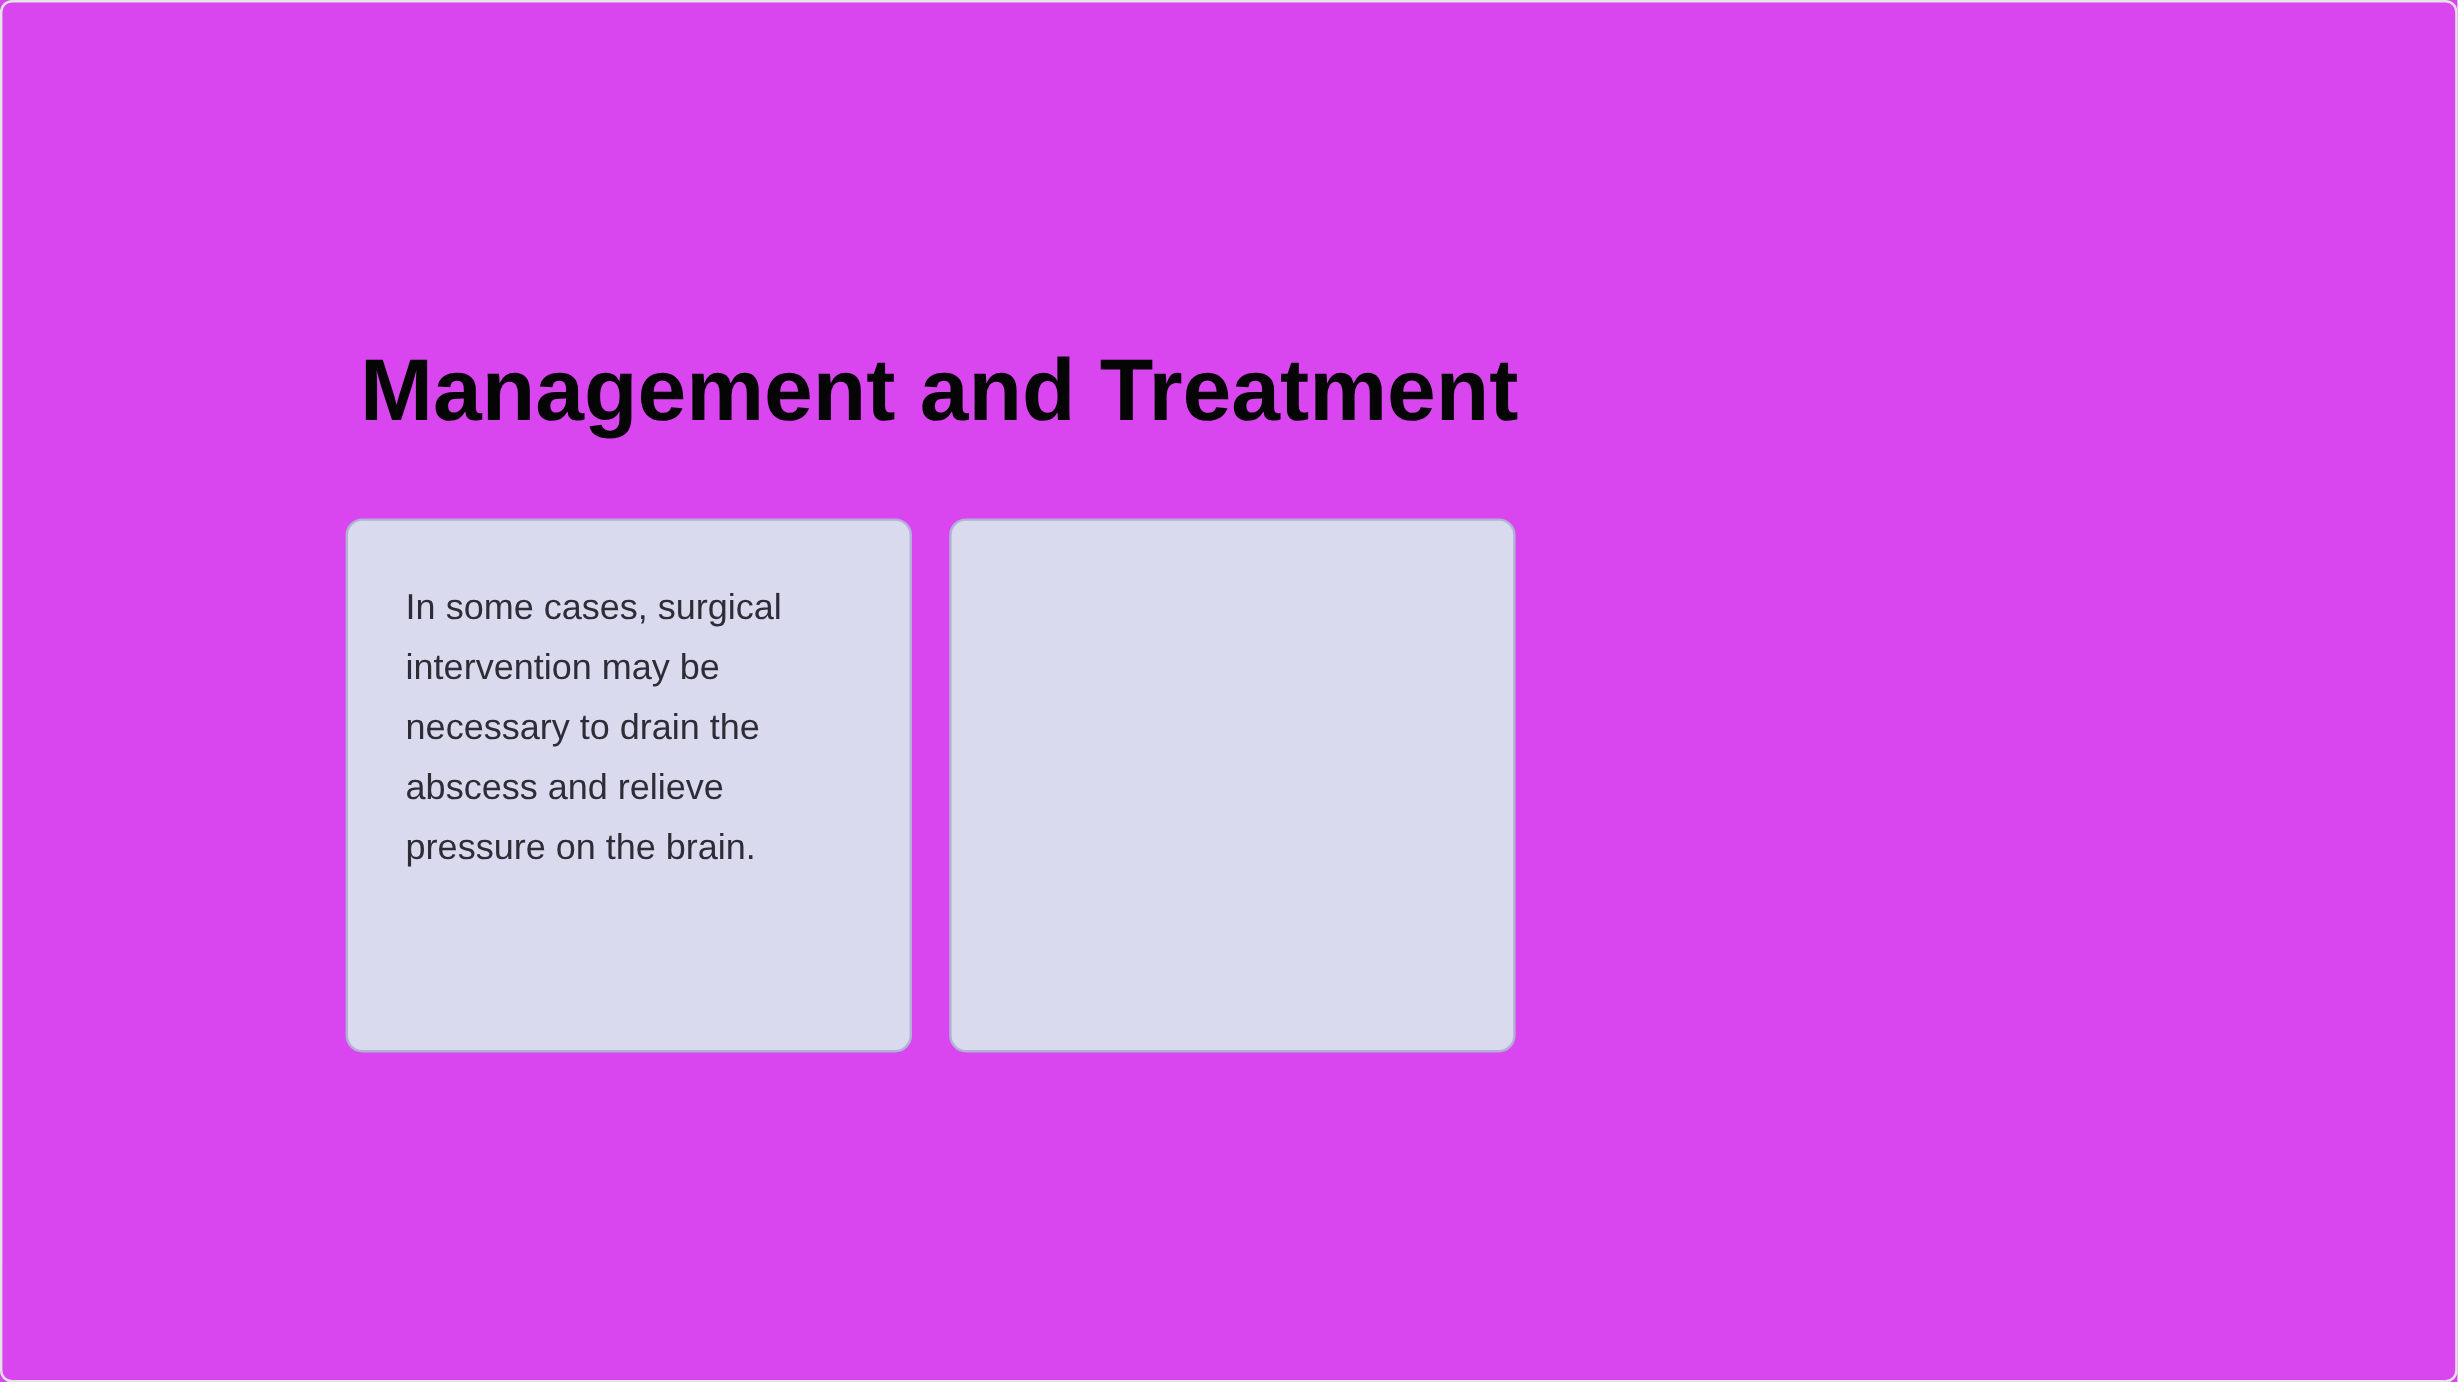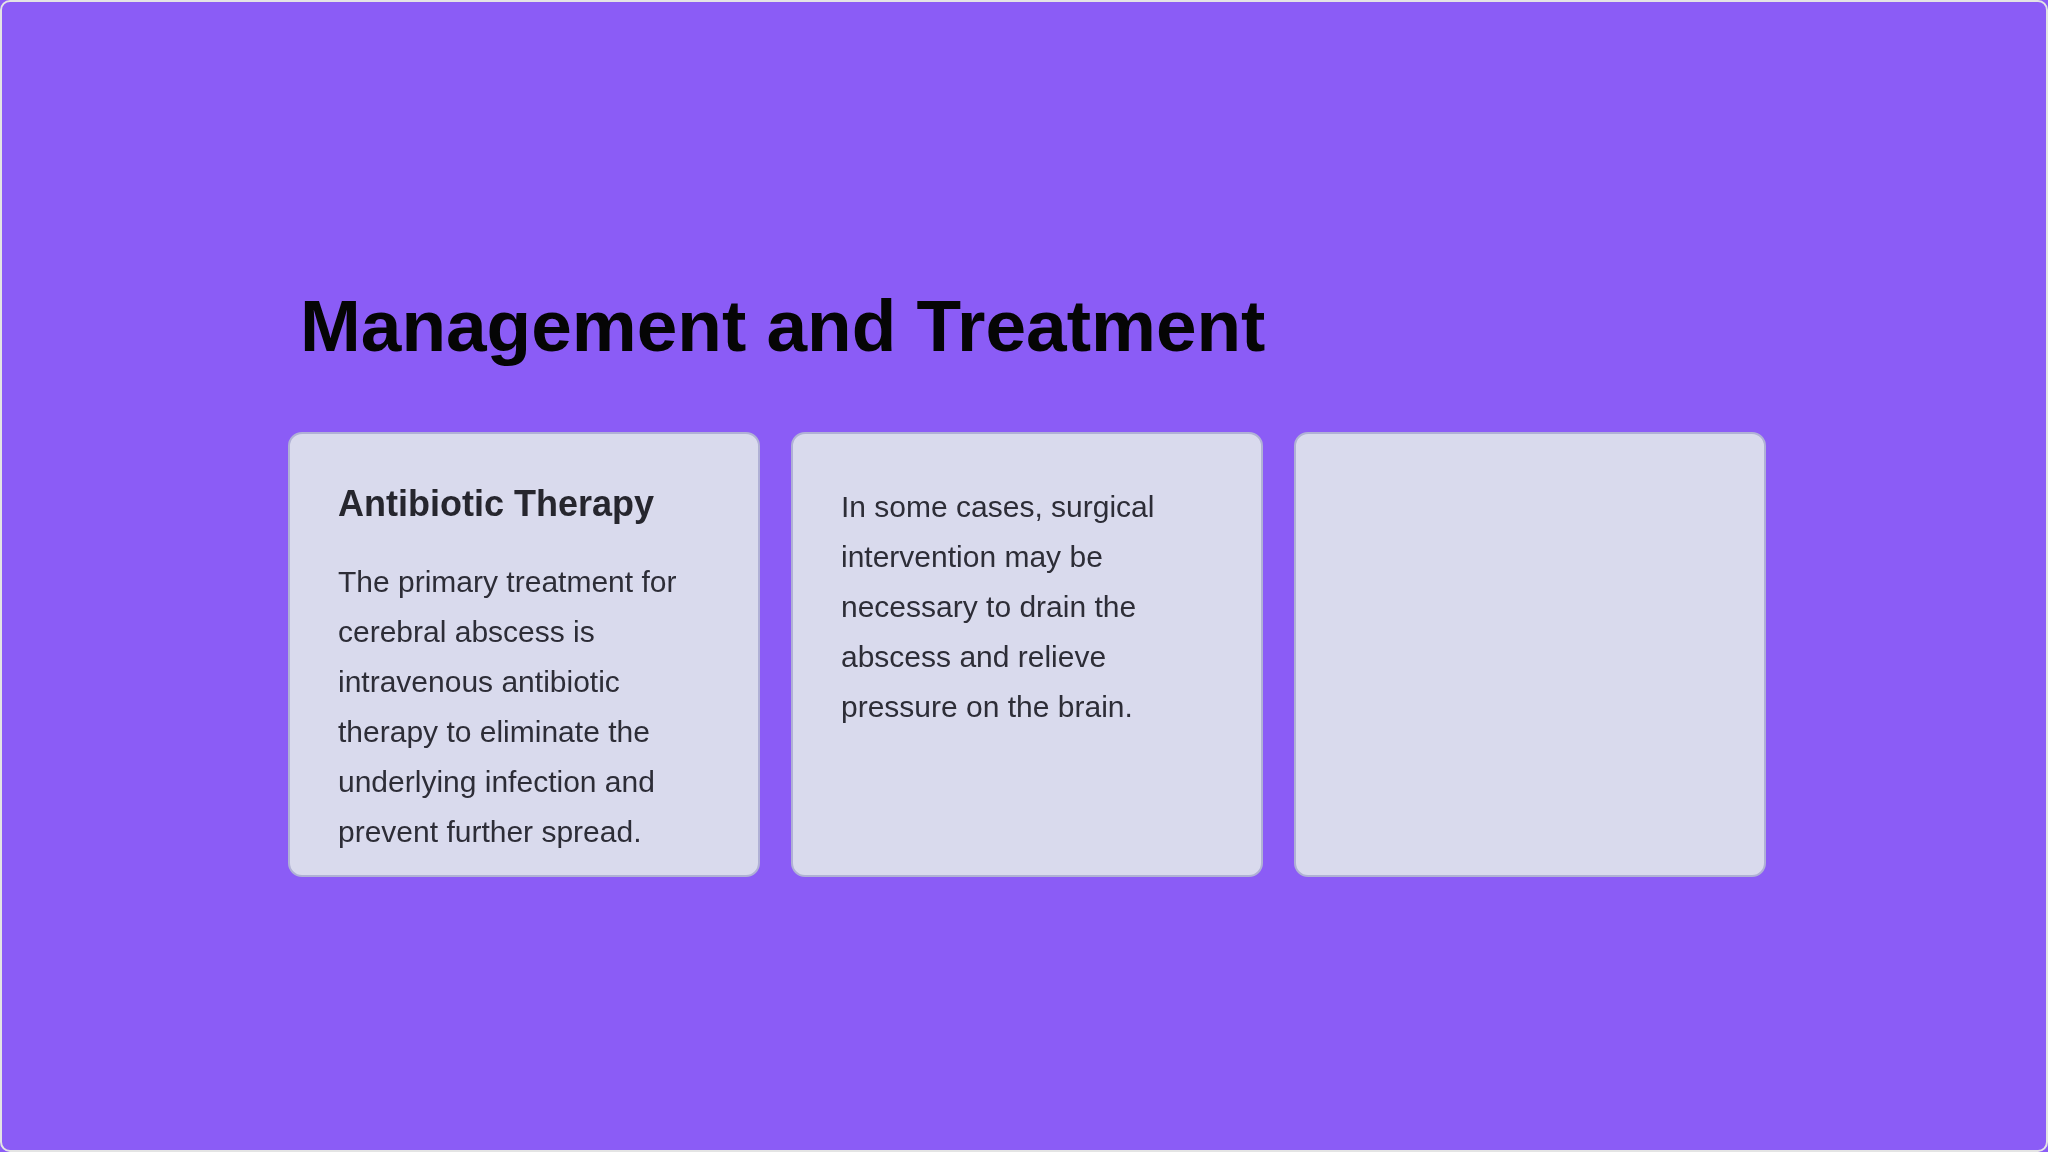--- a/index.html
+++ b/index.html
@@ -5,21 +5,21 @@
   html, body {
     margin: 0;
     padding: 0;
     background: #ffffff;
     font-family: "Liberation Sans", "DejaVu Sans", sans-serif;
   }
   .canvas {
     position: relative;
     width: 2048px;
     height: 1152px;
-    background: #8b5cf6;
+    background: #d946ef;
     overflow: hidden;
   }
   .frame {
     position: absolute;
     inset: 0;
     border: 2px solid #e4e4e4;
     border-radius: 10px;
     box-sizing: border-box;
     pointer-events: none;
   }
@@ -68,24 +68,20 @@
 </head>
 <body>
 
 <div class="canvas">
   <div class="frame"></div>
 
   <h1 class="slide-title">Management and Treatment</h1>
 
   <div class="cards-row">
 
-    <div class="card">
-      <h2 class="card-title">Antibiotic Therapy</h2>
-      <p class="card-body">The primary treatment for cerebral abscess is intravenous antibiotic therapy to eliminate the underlying infection and prevent further spread.</p>
-    </div>
 
     <div class="card">
       <p class="card-body">In some cases, surgical intervention may be necessary to drain the abscess and relieve pressure on the brain.</p>
     </div>
 
     <div class="card">
     </div>
 
   </div>
 </div>

